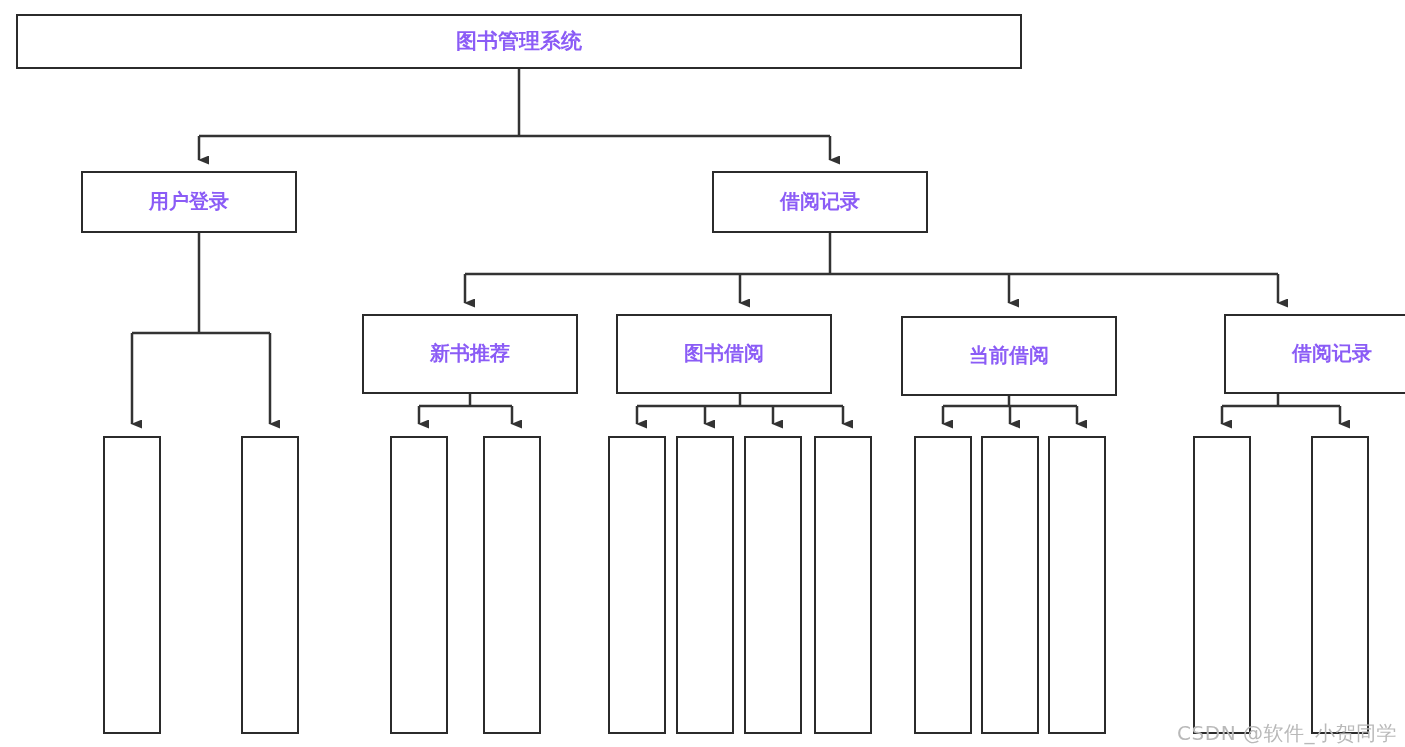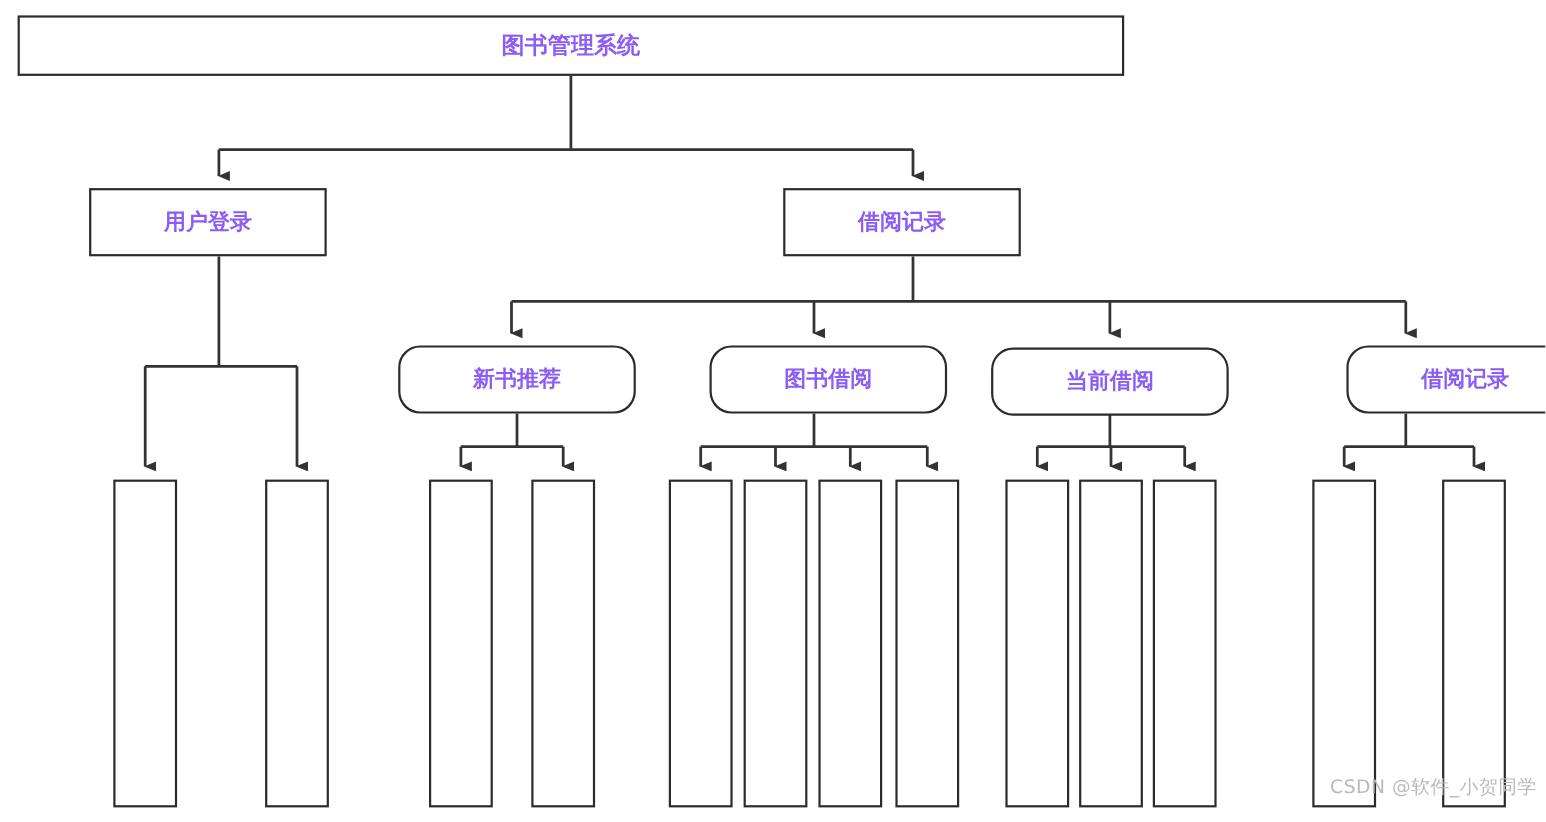--- a/index.html
+++ b/index.html
@@ -53,23 +53,22 @@
     font-size: 21px;
   }
   .node.level1 {
     height: 62px;
     width: 216px;
   }
   .node.level1 .node-label {
     font-size: 20px;
   }
   .node.level2 {
-    height: 62px;
+    height: 80px;
     width: 216px;
-    border-radius: 20px;
   }
   .node.level2 .node-label {
     font-size: 20px;
   }
   .node.leaf {
     top: 436px;
     height: 298px;
     width: 58px;
     align-items: center;
     justify-content: center;
@@ -85,22 +84,22 @@
     max-height: 288px;
     overflow: hidden;
   }
   .node.leaf.narrow-text .node-label {
     font-size: 19px;
     letter-spacing: 0px;
   }
   #watermark {
     position: absolute;
     right: 8px;
-    bottom: 20px;
-    font-size: 17px;
+    bottom: 0;
+    font-size: 20px;
     color: #b9b9b9;
     white-space: nowrap;
     z-index: 5;
     letter-spacing: 0.5px;
   }
 </style>
 </head>
 <body>
 
 <div id="diagram-root">
@@ -162,21 +161,21 @@
   <div class="node level1" style="left:81px; top:171px;">
     <span class="node-label">用户登录</span>
   </div>
   <div class="node level1" style="left:712px; top:171px;">
     <span class="node-label">借阅记录</span>
   </div>
 
   <div class="node level2" style="left:362px; top:314px;">
     <span class="node-label">新书推荐</span>
   </div>
-  <div class="node level2" style="left:645px; top:314px;">
+  <div class="node level2" style="left:616px; top:314px;">
     <span class="node-label">图书借阅</span>
   </div>
   <div class="node level2" style="left:901px; top:316px;">
     <span class="node-label">当前借阅</span>
   </div>
   <div class="node level2" style="left:1224px; top:314px;">
     <span class="node-label">借阅记录</span>
   </div>
 
   <div class="node leaf" style="left:103px;">

